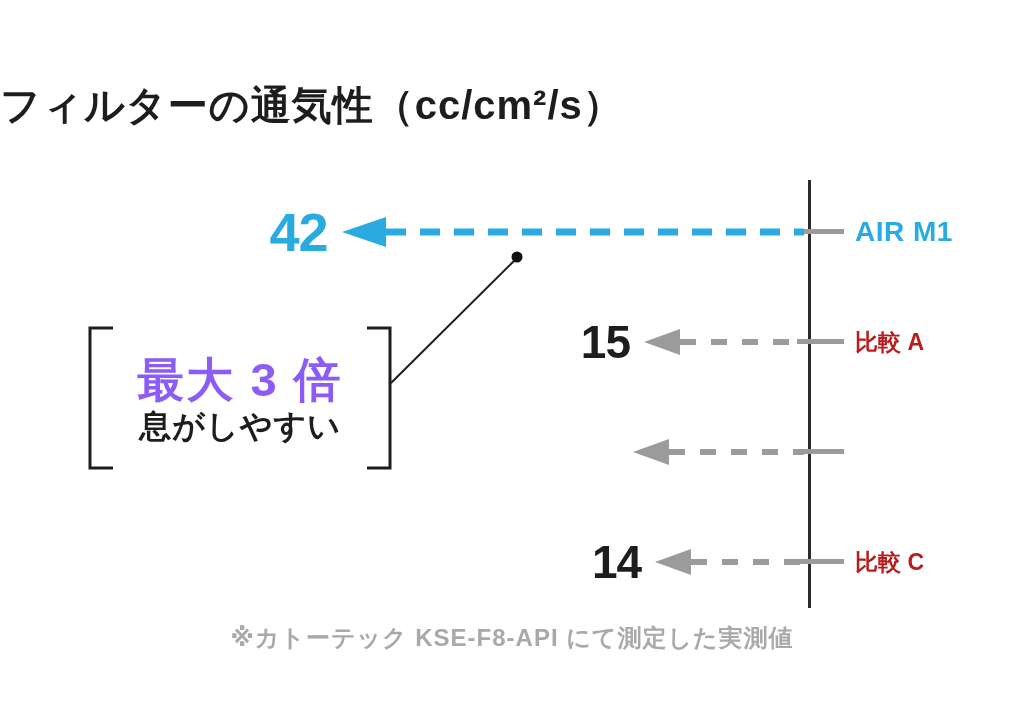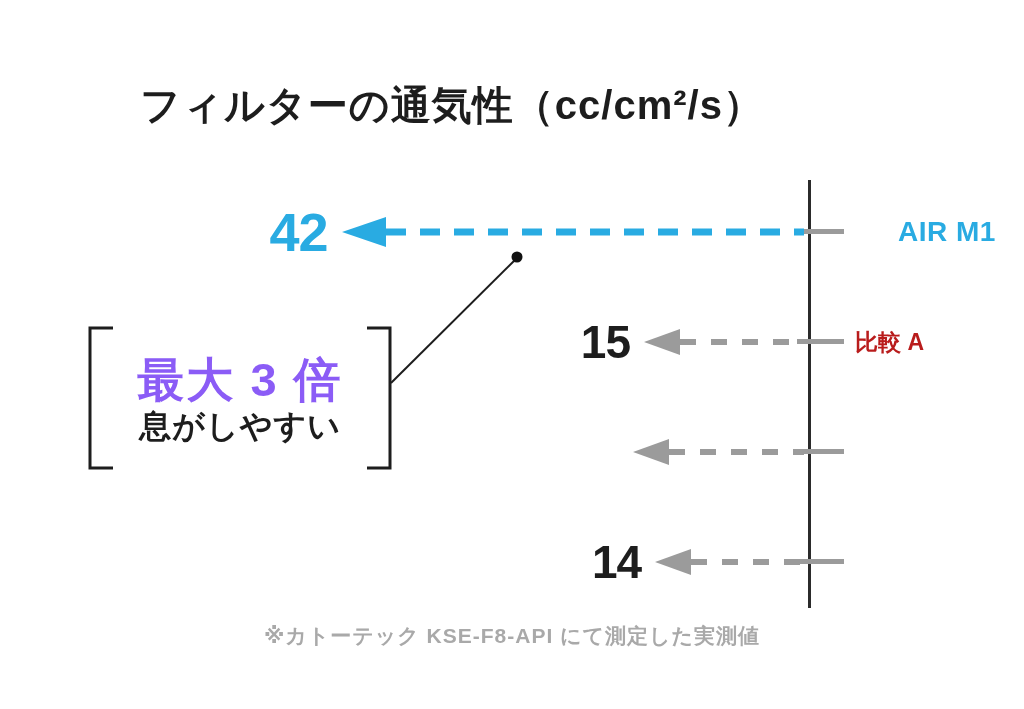--- a/index.html
+++ b/index.html
@@ -6,21 +6,21 @@
   #stage{
     position:relative;
     width:1024px;height:709px;
     background:#ffffff;
     overflow:hidden;
     font-family:"Liberation Sans","DejaVu Sans",sans-serif;
     color:#1d1d1d;
   }
   .chart-title{
     position:absolute;left:0;top:78px;width:904px;
-    text-align:center;
+    text-align:left;
     font-size:40px;font-weight:bold;letter-spacing:1px;color:#1d1d1d;
   }
   
   .axis-line{
     position:absolute;left:808px;top:180px;width:3px;height:428px;
     background:#2b2b2b;
   }
   .tick{
     position:absolute;left:797px;width:47px;height:5px;background:#9b9b9b;
   }
@@ -61,37 +61,37 @@
     background:repeating-linear-gradient(90deg,#9b9b9b 0 16px,transparent 16px 31px);
   }
   .row.accent .dashes{
     height:7px;
     background:repeating-linear-gradient(90deg,#29ABE2 0 20px,transparent 20px 34px);
   }
   .cat{
     position:absolute;left:853px;top:0;height:60px;line-height:60px;
     font-weight:bold;font-size:23px;color:#b91c1c;white-space:nowrap;
   }
-  .row.accent .cat{font-size:28px;color:#29ABE2;letter-spacing:0.5px;margin-left:43px;}
+  .row.accent .cat{font-size:28px;color:#29ABE2;letter-spacing:0.5px;}
 
   
   .callout{
     position:absolute;left:90px;top:330px;width:300px;height:138px;
     display:flex;flex-direction:column;align-items:center;justify-content:center;
     text-align:center;
   }
   .callout-line1{font-size:47px;font-weight:bold;letter-spacing:2px;color:#8b5cf6;line-height:1.15;}
   .callout-line2{font-size:32px;font-weight:bold;letter-spacing:1px;color:#1d1d1d;line-height:1.2;margin-top:0;}
 
   .overlay-svg{position:absolute;left:0;top:0;width:1024px;height:709px;pointer-events:none;}
 
   .footnote{
     position:absolute;left:0;top:622px;width:1024px;
     text-align:center;
-    font-size:21px;font-weight:bold;color:#a9a9a9;letter-spacing:1px;
+    font-size:24px;font-weight:bold;color:#a9a9a9;letter-spacing:1px;
   }
 </style>
 </head>
 <body>
 
 <div id="stage">
 
   <div class="chart-title">フィルターの通気性（cc/cm²/s）</div>
 
   <div class="axis-line"></div>
@@ -116,20 +116,21 @@
 
   <div class="row" data-row="2">
     <div class="arrowhead" style="left: 630.8px;"></div>
     <div class="dashes" style="left: 666.8px; width: 135.2px;"></div>
   </div>
 
   <div class="row" data-row="3">
     <div class="value" style="right: 384.8px;">14</div>
     <div class="arrowhead" style="left: 653.2px;"></div>
     <div class="dashes" style="left: 689.2px; width: 112.8px;"></div>
+    <div class="cat">比較 C</div>
   </div>
 
   <div class="callout">
     <div class="callout-line1">最大 3 倍</div>
     <div class="callout-line2">息がしやすい</div>
   </div>
 
   <svg class="overlay-svg" viewBox="0 0 1024 709" xmlns="http://www.w3.org/2000/svg">
     <path d="M113,328 H90 V468 H113" fill="none" stroke="#1d1d1d" stroke-width="3"></path>
     <path d="M367,328 H390 V468 H367" fill="none" stroke="#1d1d1d" stroke-width="3"></path>

